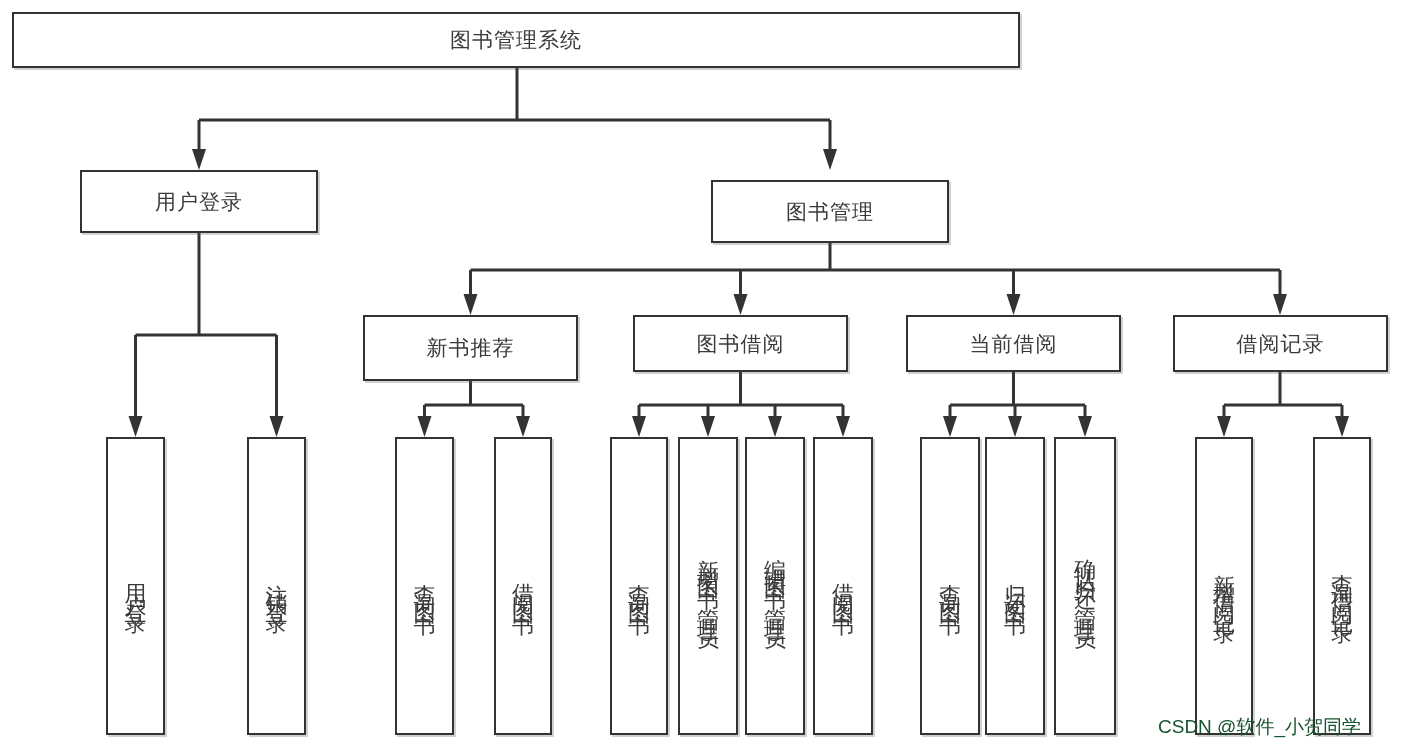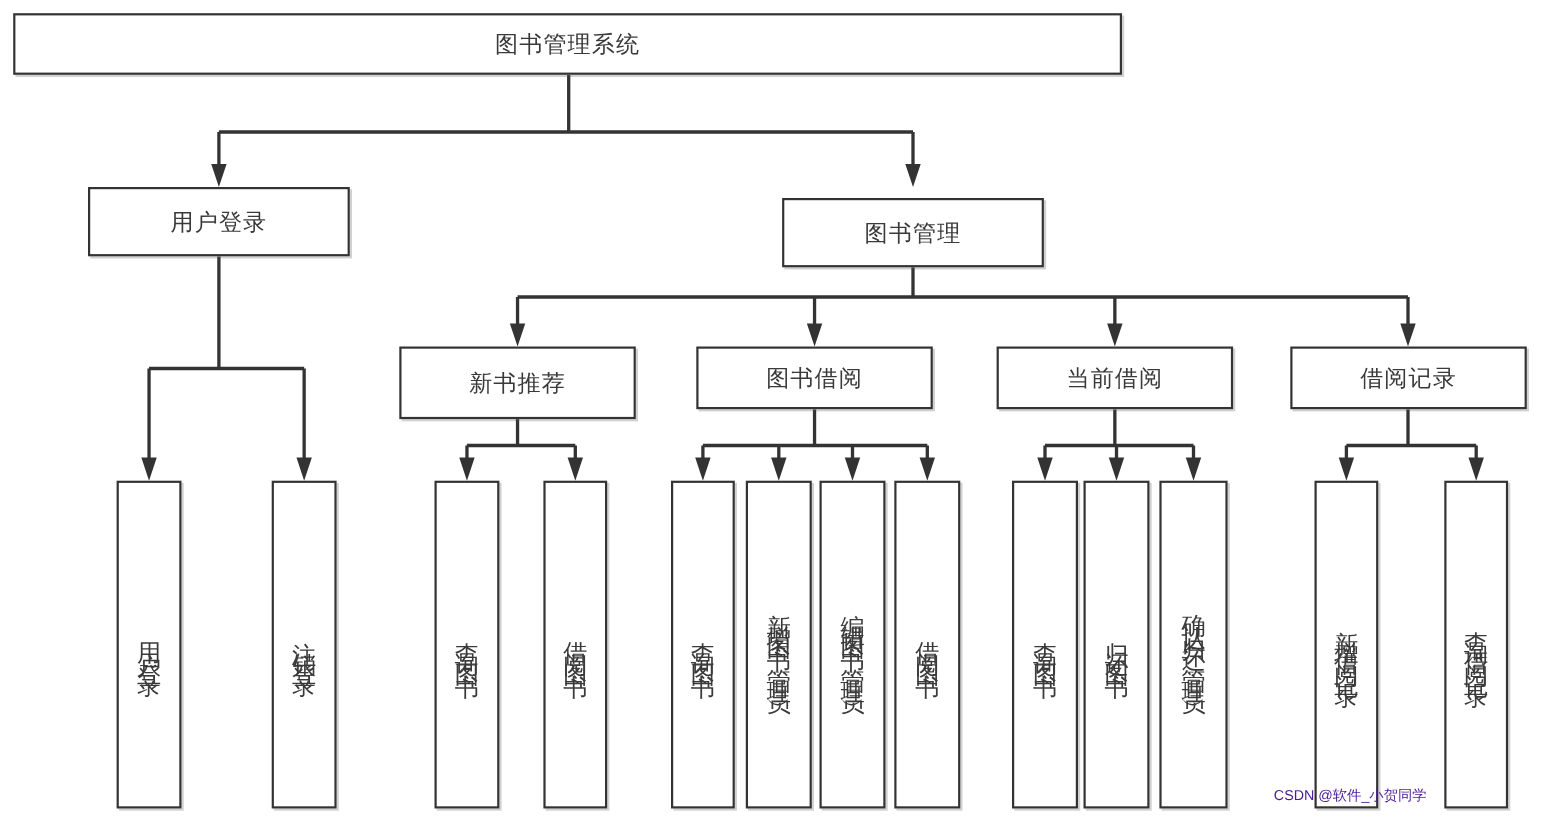--- a/index.html
+++ b/index.html
@@ -30,22 +30,22 @@
     color:#3a3a3a;
     font-size:22px;
     writing-mode:vertical-rl;
     text-orientation:mixed;
     letter-spacing:10px;
     white-space:nowrap;
   }
   .watermark{
     position:absolute;
     left:1158px;top:714px;
-    color:#4c1d95;
-    font-size:13px;
+    color:#14532d;
+    font-size:19px;
     white-space:nowrap;
     z-index:5;
   }
 </style>
 </head>
 <body>
 
 <div class="stage">
 
   <svg class="wires" width="1405" height="747" viewBox="0 0 1405 747" xmlns="http://www.w3.org/2000/svg">

